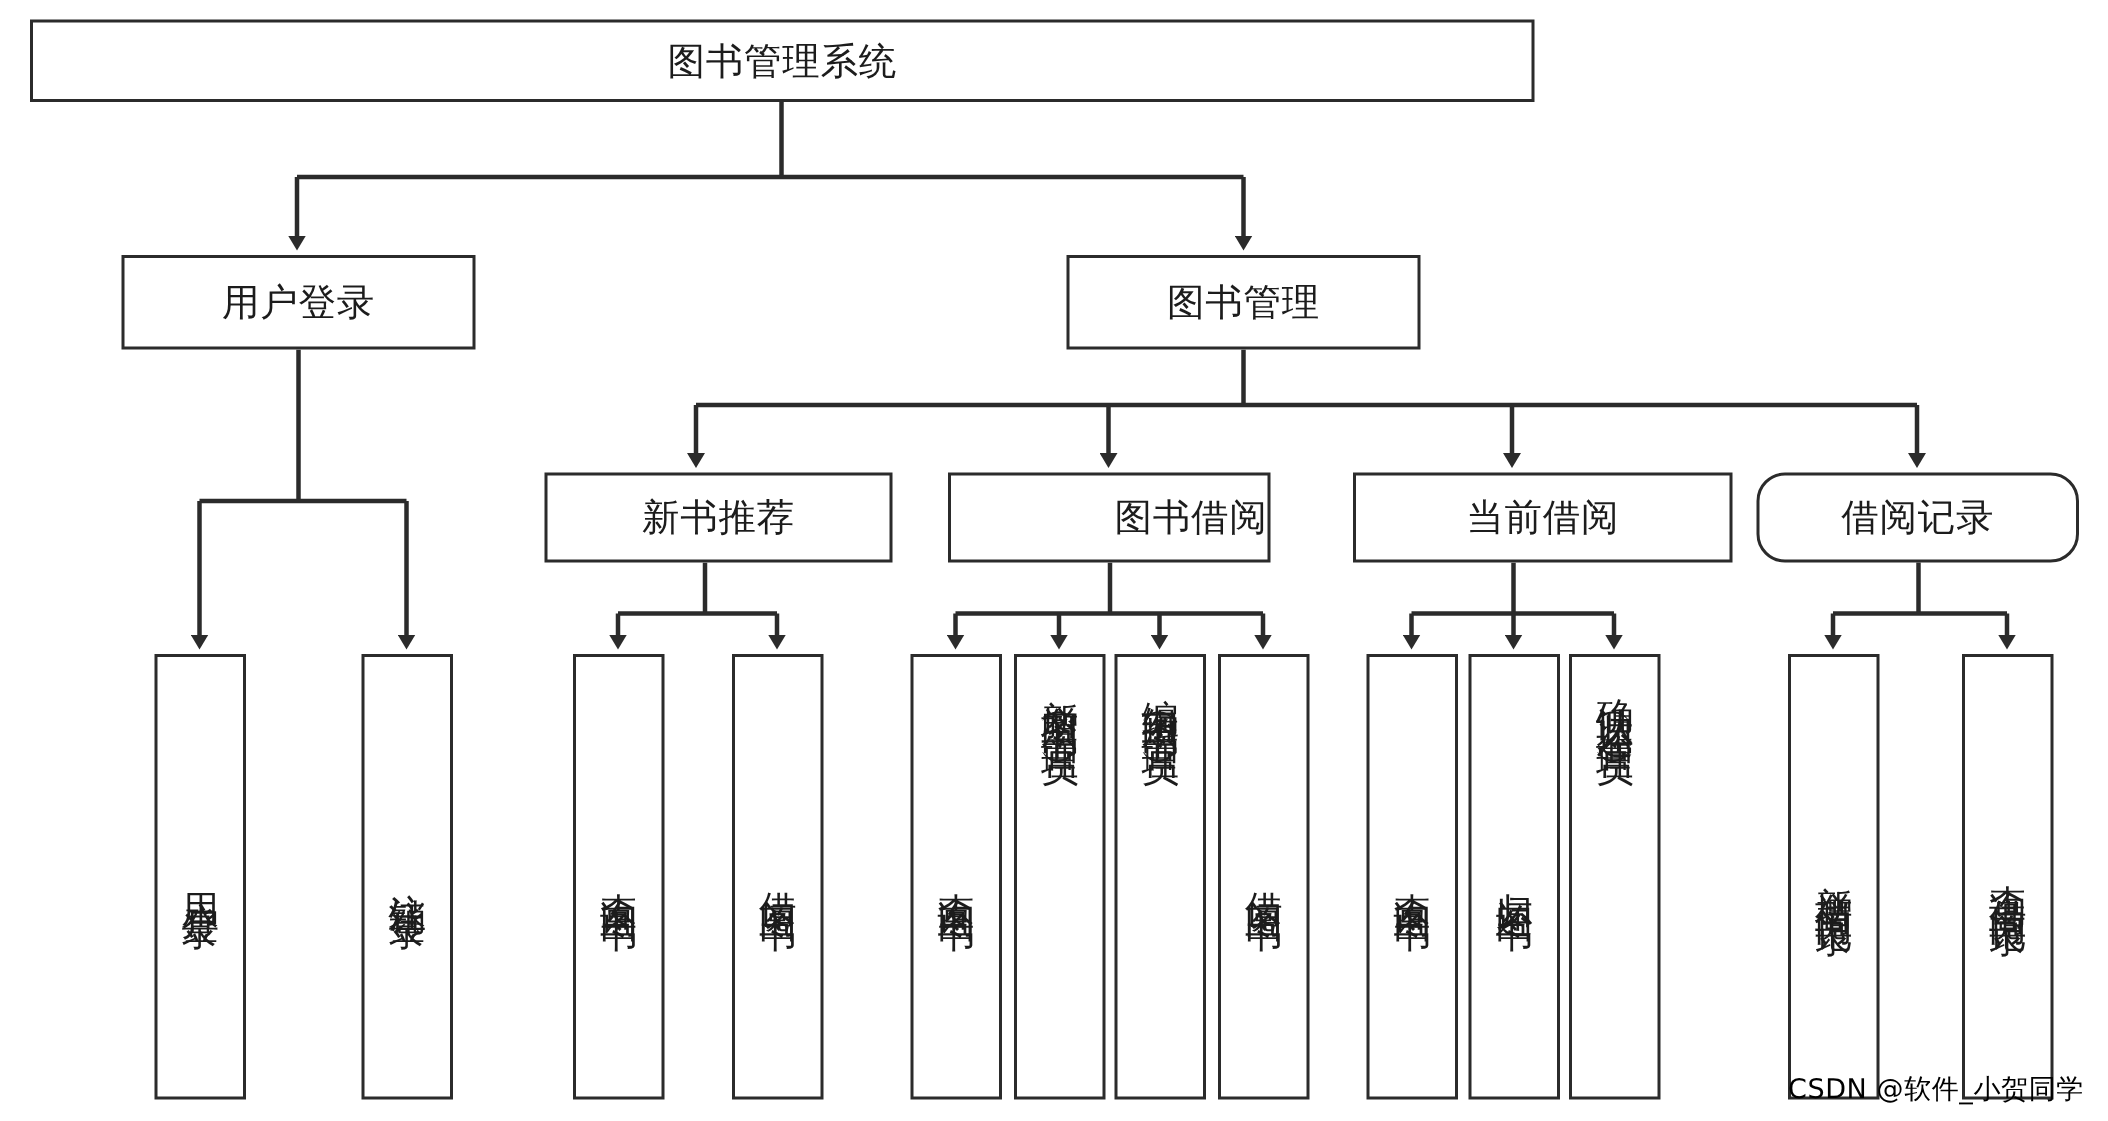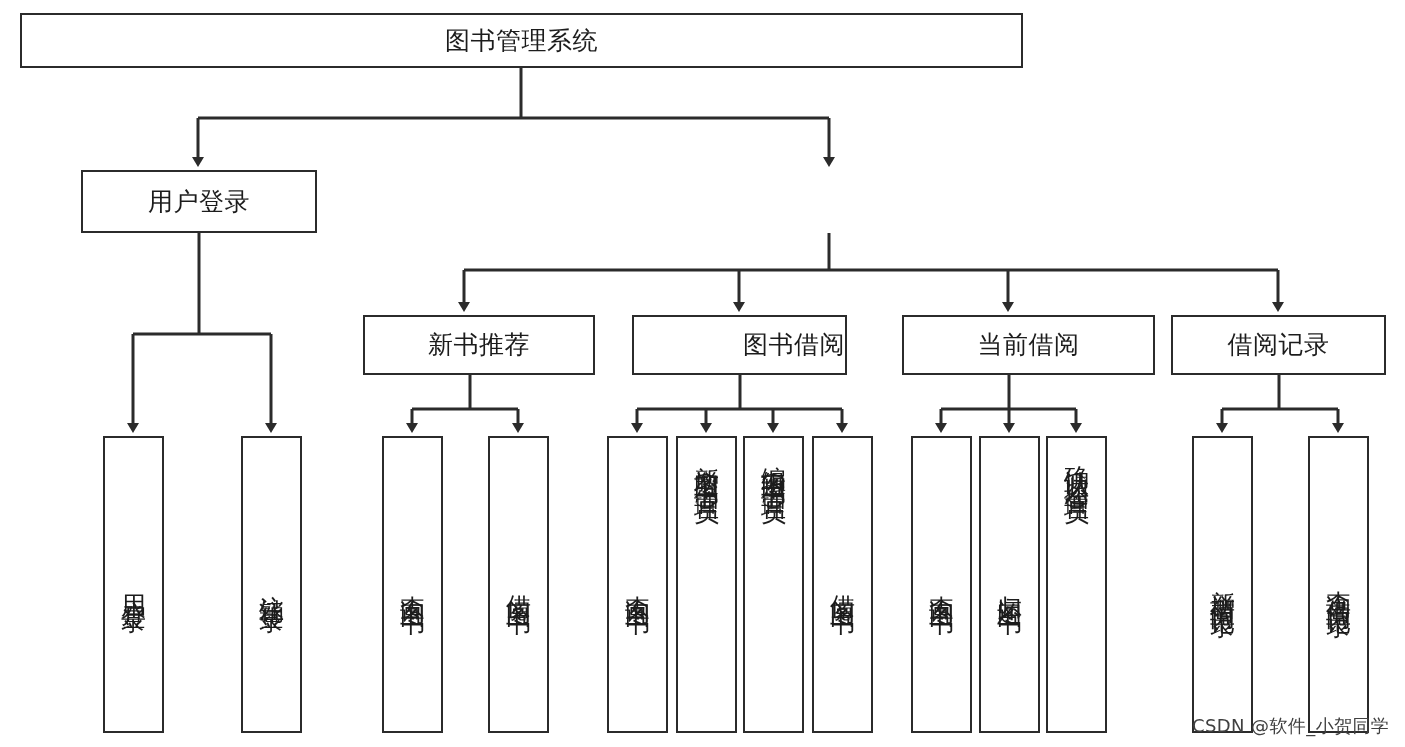--- a/index.html
+++ b/index.html
@@ -59,21 +59,21 @@
   }
   .node.vert.centered {
     align-items: center;
     padding-top: 0;
   }
   .watermark {
     position: absolute;
     left: 1192px;
     top: 714px;
     font-size: 18px;
-    color: #404040;
+    color: #000000;
     letter-spacing: 0.4px;
     z-index: 5;
     white-space: nowrap;
   }
 </style>
 </head>
 <body>
 
 <div id="canvas">
 
@@ -127,31 +127,34 @@
     </g>
   </svg>
 
   <div class="node horiz" style="left:20px; top:13px; width:1003px; height:55px;">
     <span class="label">图书管理系统</span>
   </div>
 
   <div class="node horiz" style="left:81px; top:170px; width:236px; height:63px;">
     <span class="label">用户登录</span>
   </div>
+  <div class="node horiz" style="left:711px; top:170px; width:236px; height:63px;">
+    <span class="label">图书管理</span>
+  </div>
 
   <div class="node horiz" style="left:363px; top:315px; width:232px; height:60px;">
     <span class="label">新书推荐</span>
   </div>
   <div class="node horiz" style="left:632px; top:315px; width:215px; height:60px;justify-content:flex-end;">
     <span class="label">图书借阅</span>
   </div>
   <div class="node horiz" style="left:902px; top:315px; width:253px; height:60px;">
     <span class="label">当前借阅</span>
   </div>
-  <div class="node horiz" style="left:1171px; top:315px; width:215px; height:60px;">
+  <div class="node horiz" style="left:1171px; top:315px; width:215px; height:60px;border-radius:19px;">
     <span class="label">借阅记录</span>
   </div>
 
   <div class="node vert centered" style="left:103px; top:436px; width:61px; height:297px;">
     <span class="label">用户登录</span>
   </div>
   <div class="node vert centered" style="left:241px; top:436px; width:61px; height:297px;">
     <span class="label">注销登录</span>
   </div>
 

